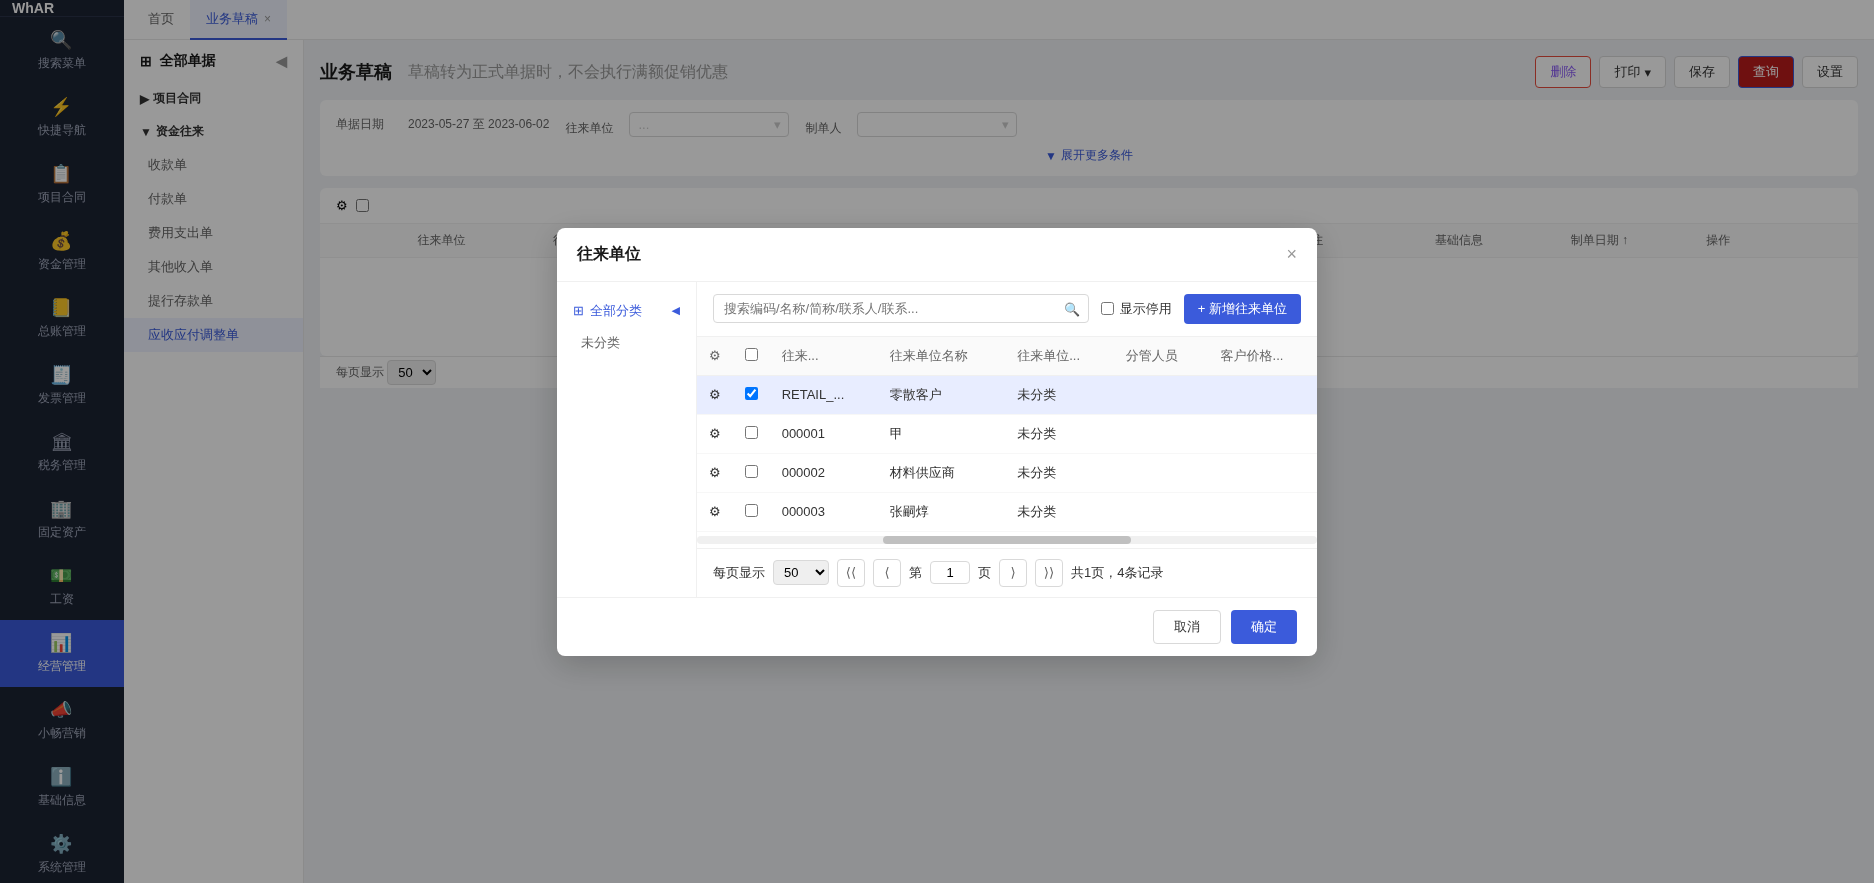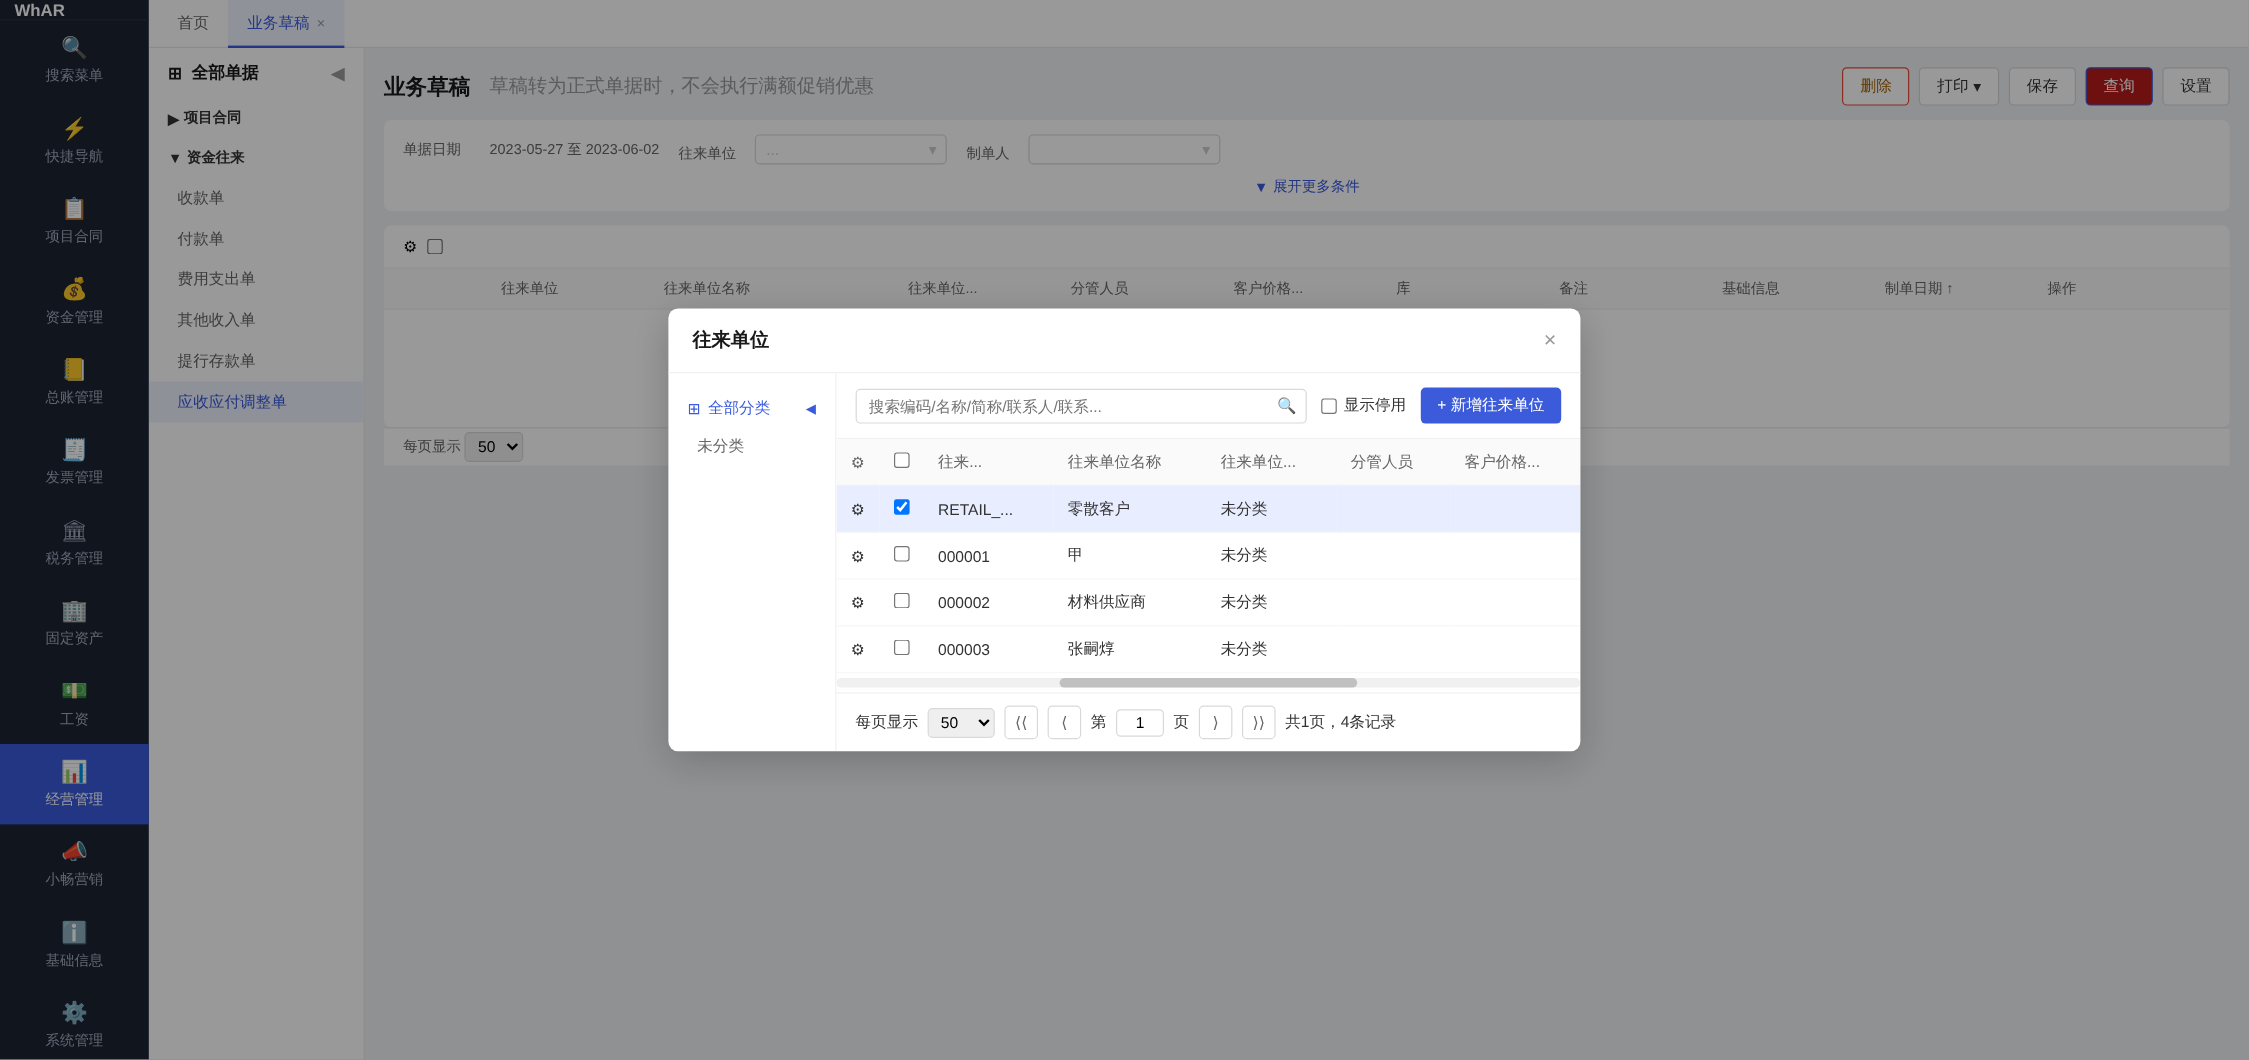--- a/index.html
+++ b/index.html
@@ -109,21 +109,21 @@
       border: 1px solid #d9d9d9;
       background: #fff;
       cursor: pointer;
       font-size: 13px;
       color: #333;
       display: flex;
       align-items: center;
       gap: 4px;
     }
     .btn.primary { background: #b91c1c; color: #fff; border-color: #3b5bdb; }
-    .btn.danger { color: #a16207; border-color: #e74c3c; }
+    .btn.danger { color: #8b5cf6; border-color: #e74c3c; }
 
     
     .filter-bar {
       background: #fff;
       border-radius: 6px;
       padding: 12px 16px;
       margin-bottom: 12px;
     }
     .filter-row {
       display: flex;
@@ -745,14 +745,18 @@
           <span>第</span>
           <input class="page-input" type="text" value="1" style="">
           <span>页</span>
           <button class="page-btn">⟩</button>
           <button class="page-btn">⟩⟩</button>
           <span>共1页，4条记录</span>
         </div>
       </div>
     </div>
 
+    <div class="modal-footer">
+      <button class="btn-cancel">取消</button>
+      <button class="btn-confirm">确定</button>
+    </div>
   </div>
 </div>
 
 </body></html>

